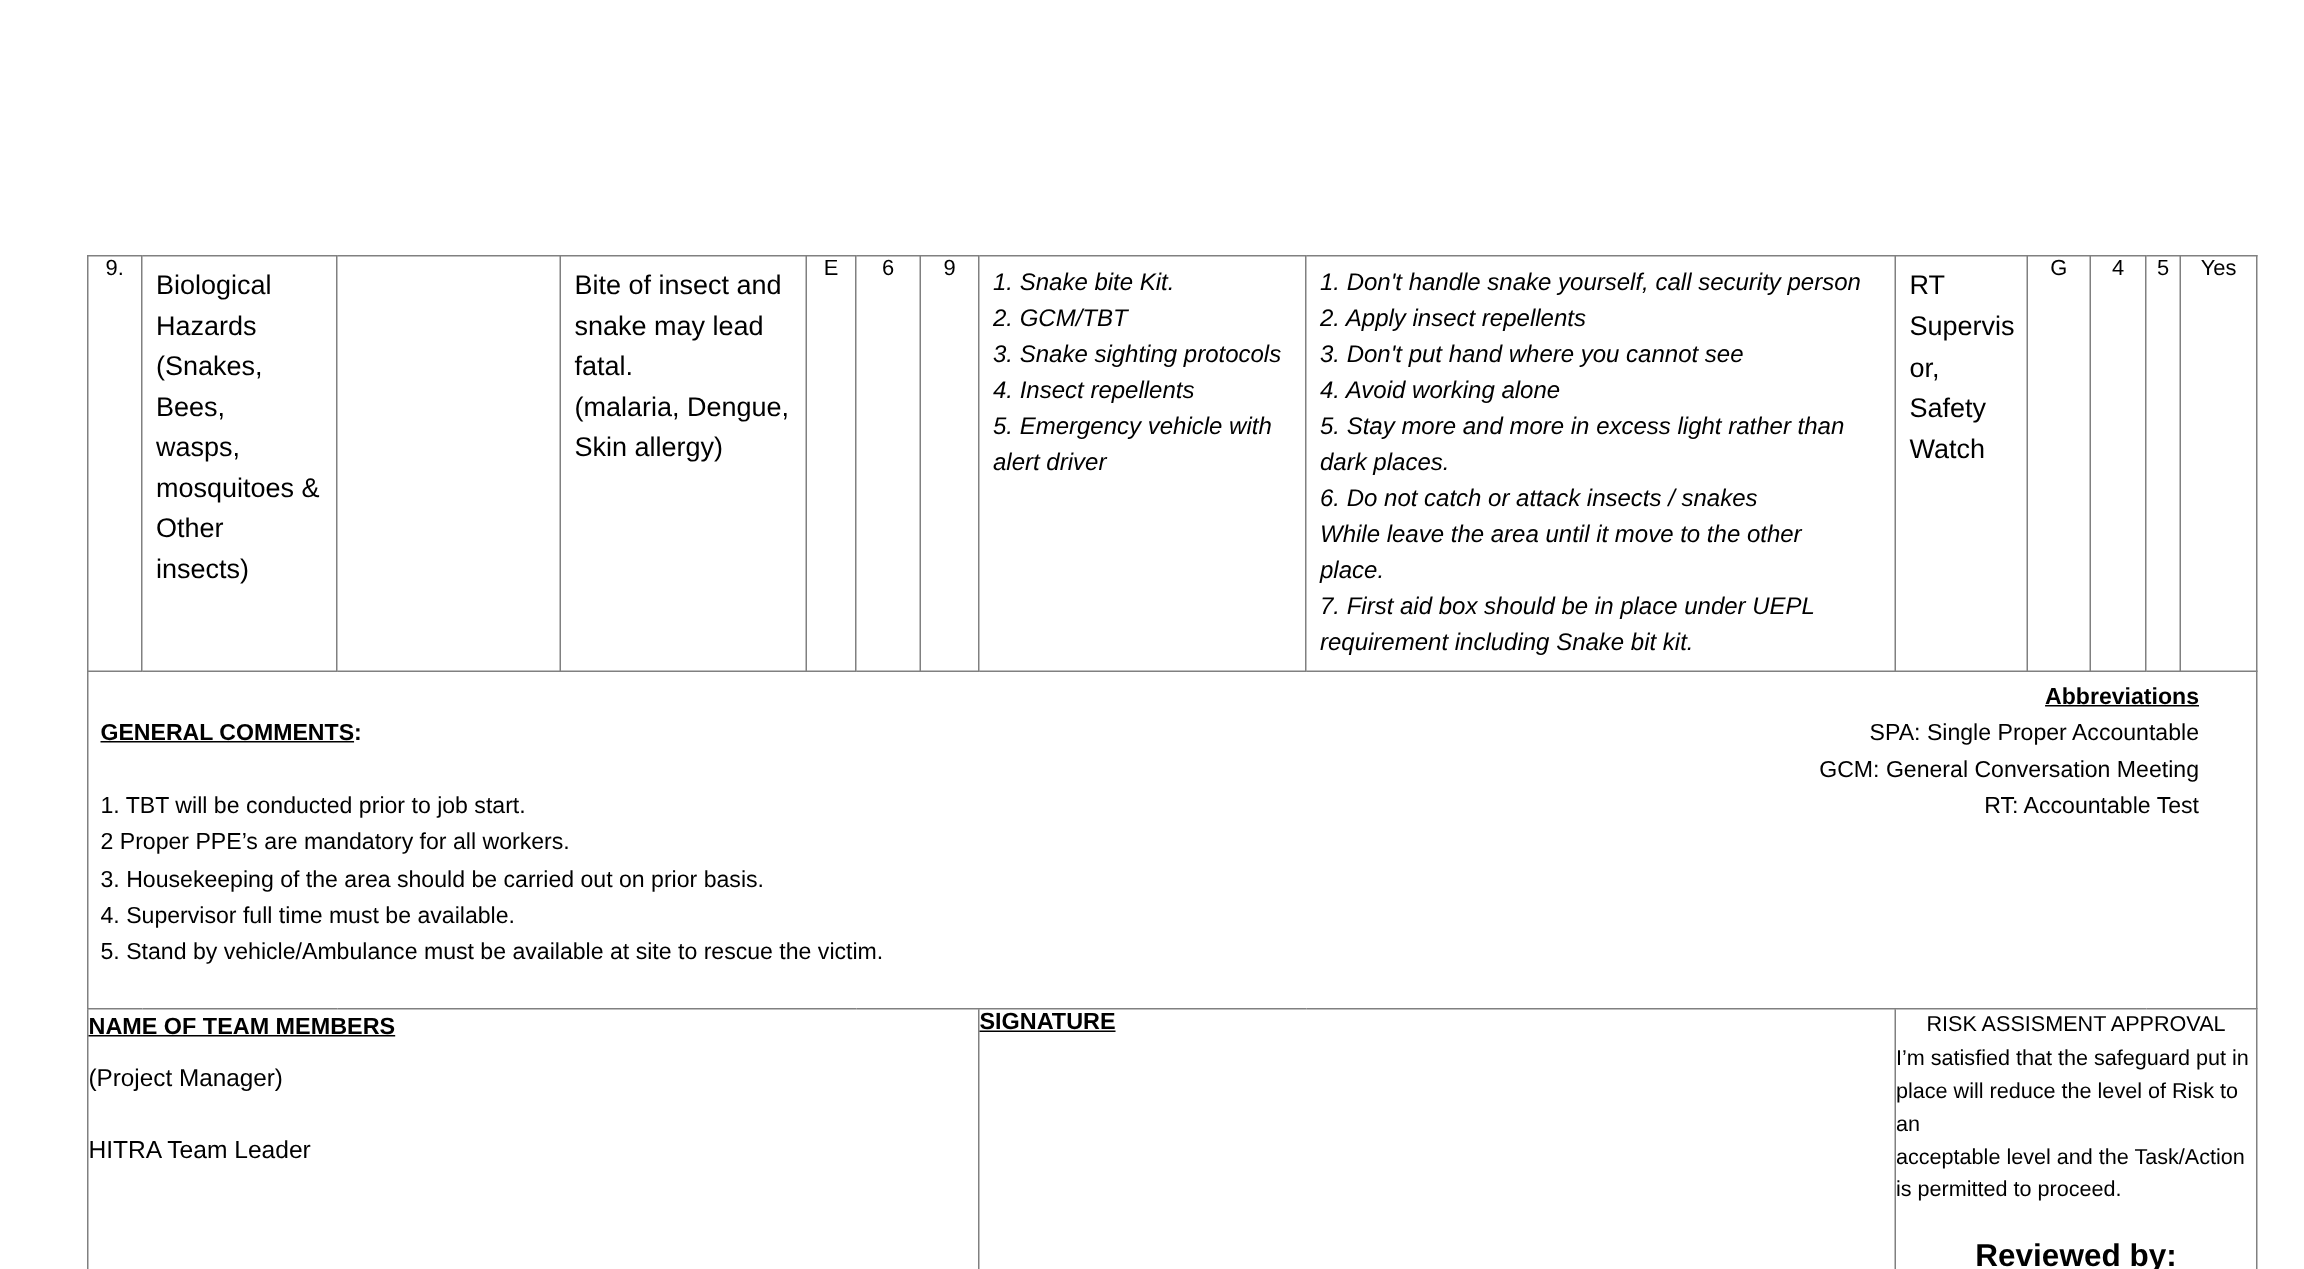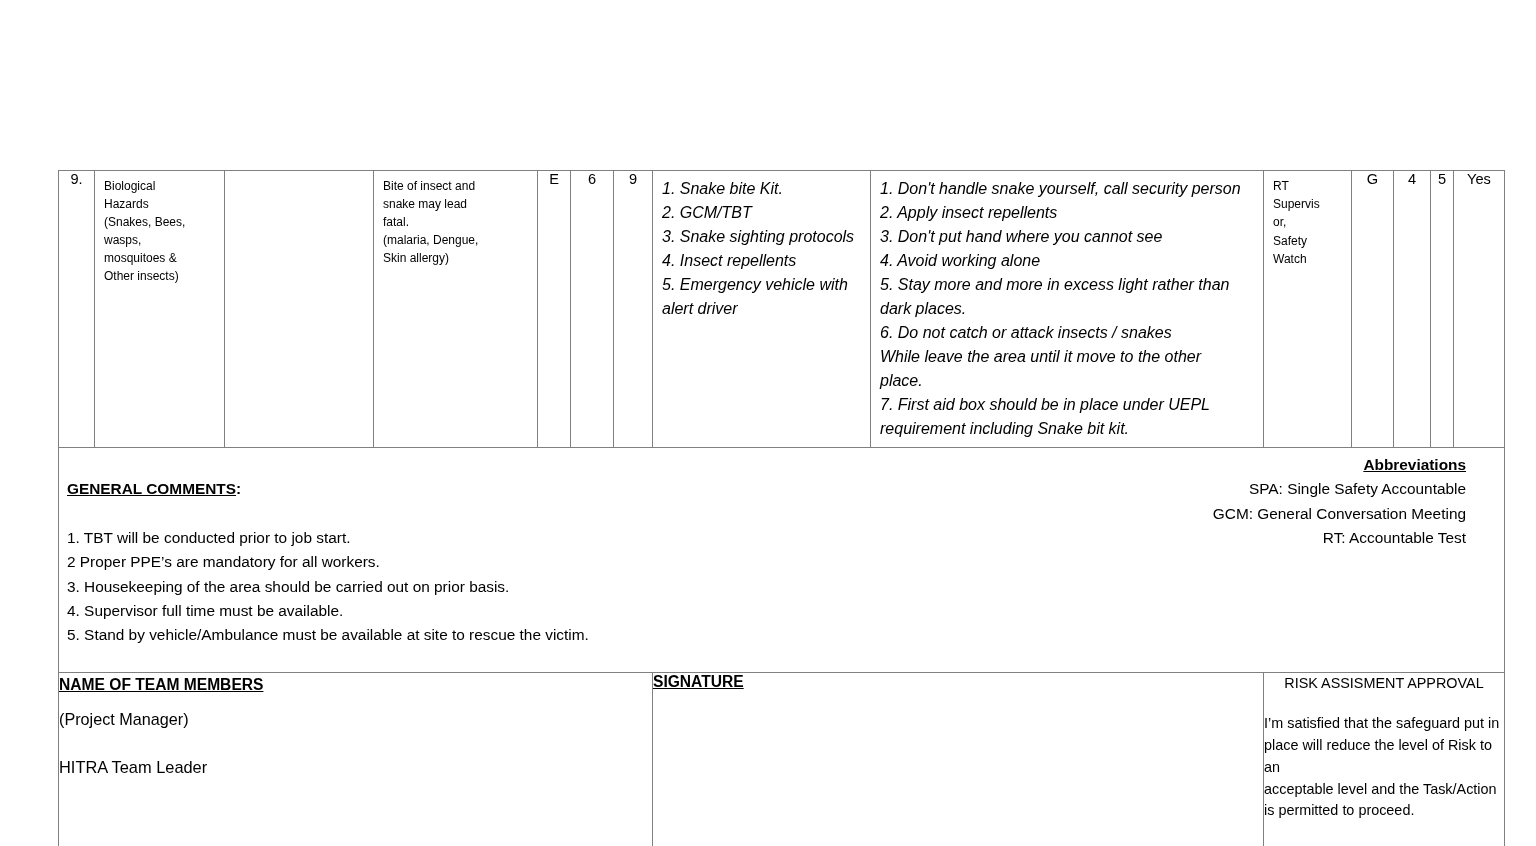--- a/index.html
+++ b/index.html
@@ -48,21 +48,21 @@
   .v-mid {
     vertical-align: middle;
   }
   .sno {
     font-size: 14.6px;
     text-align: center;
   }
   .hazard-name,
   .risk-desc,
   .responsible {
-    font-size: 12px;
+    font-size: 18px;
     line-height: 1.5;
     white-space: pre-line;
   }
   .responsible {
     text-align: left;
     line-height: 1.52;
   }
   .ctrl-list,
   .measure-list {
     font-size: 16px;
@@ -142,21 +142,21 @@
   .appr-cell {
     padding: 7px 0 0 10px;
     font-size: 14.4px;
     line-height: 1.52;
   }
   .appr-title {
     font-size: 14.4px;
     text-align: center;
   }
   .appr-body {
-    margin-top: 18px;
+    margin-top: 1px;
     white-space: pre-line;
     max-width: 560px;
   }
   .reviewed-row {
     margin-top: 17px;
     font-weight: bold;
     font-size: 21px;
     text-align: center;
   }
   .blank-line {
@@ -267,21 +267,21 @@
           <div class="gc-left">
             <div><span class="gc-head">GENERAL COMMENTS</span><span class="gc-head-after">:</span></div>
             <div>1. TBT will be conducted prior to job start.
 2 Proper PPE’s are mandatory for all workers.
 3. Housekeeping of the area should be carried out on prior basis.
 4. Supervisor full time must be available.
 5. Stand by vehicle/Ambulance must be available at site to rescue the victim.</div>
           </div>
           <div class="abbr-block">
             <div class="abbr-title">Abbreviations</div>
-            <div>SPA: Single Safety Accountable</div>
+            <div>SPA: Single Proper Accountable</div>
             <div>GCM: General Conversation Meeting</div>
             <div>RT: Accountable Test</div>
           </div>
         </div>
       </td>
     </tr>
 
     <tr class="row-team">
       <td class="team-cell" colspan="7">
         <div class="u-bold">NAME OF TEAM MEMBERS</div>

